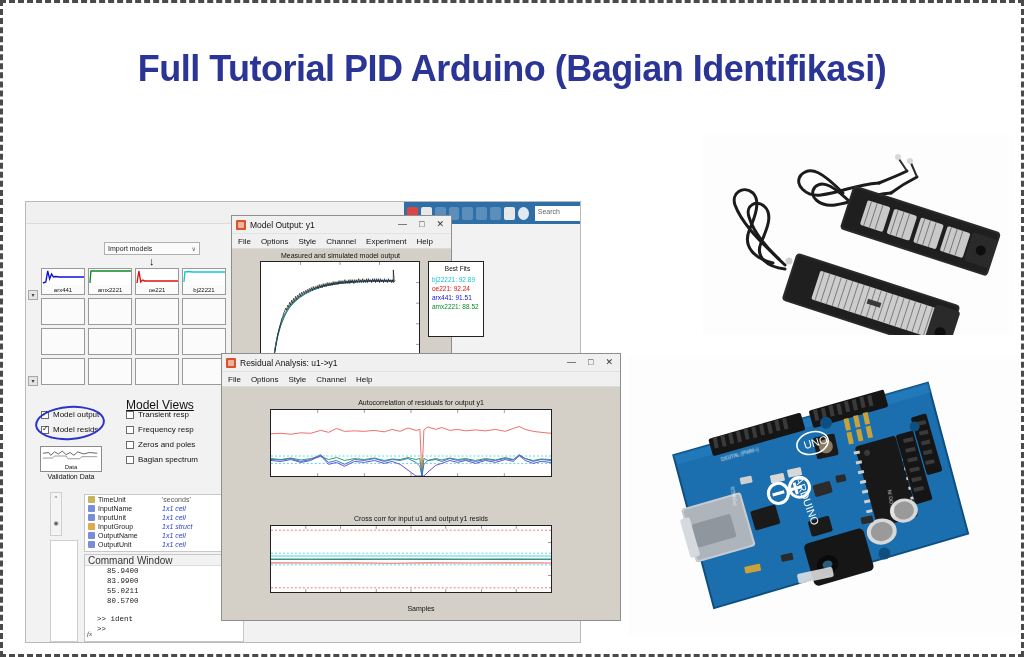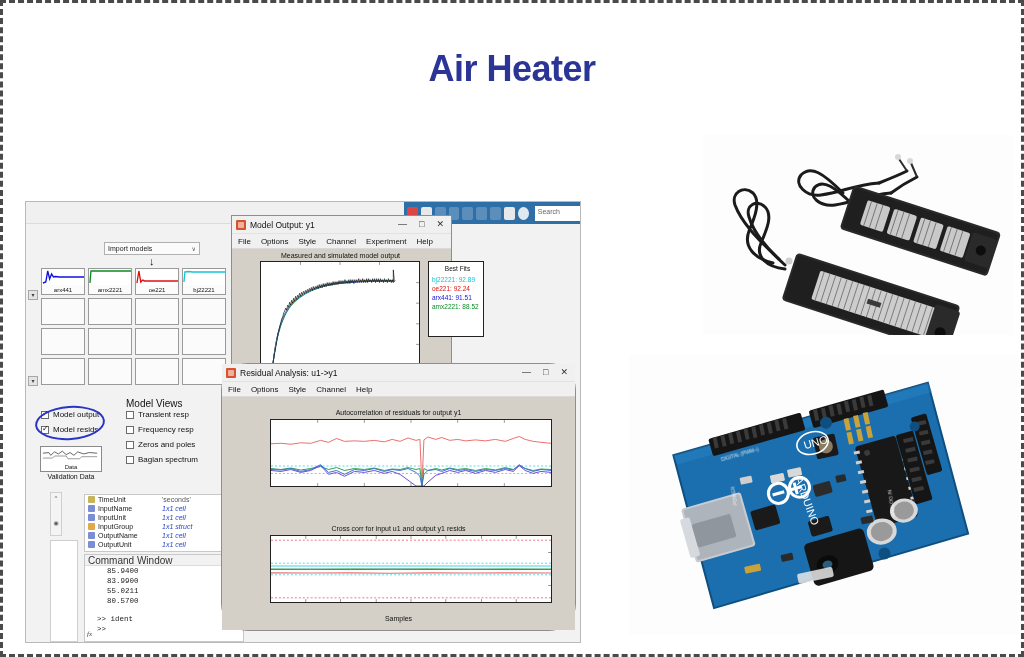--- a/index.html
+++ b/index.html
@@ -78,21 +78,21 @@
     position:absolute; left:0; bottom:1px; width:100%; text-align:center;
     font-size:6px; color:#111;
   }
   .side-arrow {
     position:absolute; left:2px; width:10px; height:10px; background:#e4e4e4;
     border:1px solid #a8a8a8; font-size:6px; text-align:center; line-height:9px; color:#444;
   }
 
   
   #model-views { position:absolute; left:15px; top:178px; width:230px; }
-  #mv-title { position:absolute; left:85px; top:-4px; font-size:10px; color:#111; }
+  #mv-title { position:absolute; left:85px; top:-4px; font-size:12px; color:#111;text-decoration:underline; }
   .chk { display:flex; align-items:center; gap:4px; font-size:8px; margin-bottom:6px; color:#111; }
   .chk .box {
     width:8px; height:8px; border:1px solid #6b6b6b; background:#fff;
     position:relative; flex:none;
   }
   .chk .box.on::after {
     content:"✓"; position:absolute; left:0px; top:-3px; font-size:8px; color:#111;
   }
   .chk.dim { color:#b0b0b0; }
   .chk.dim .box { border-color:#c4c4c4; background:#f4f4f4; }
@@ -185,42 +185,42 @@
     background:#fff; border:1px solid #222; overflow:hidden;
   }
   #bestfits-box {
     position:absolute; left:196px; top:12px; width:56px; height:76px;
     background:#fff; border:1px solid #222; padding:3px 0 0 3px;
   }
   #bf-title { font-size:6.5px; color:#111; text-align:center; margin-bottom:3px; }
   .bf-row { font-size:6.5px; line-height:9px; white-space:nowrap; }
 
   
-  #win-residual { left:218px; top:360px; width:355px; height:268px; z-index:8;border-radius:27px; }
+  #win-residual { left:218px; top:350px; width:400px; height:268px; z-index:8; }
   #ra-canvas { position:absolute; left:0; top:33px; right:0; bottom:0; background:#d4d0c8; }
   .ra-plot-title {
     position:absolute; width:100%; text-align:center; font-size:7px; color:#111;
   }
   .ra-axes { position:absolute; background:#fff; border:1px solid #222; overflow:hidden; }
   #ra-xlabel {
     position:absolute; width:100%; text-align:center; font-size:7px; color:#111;
   }
 
   
   #photo-heater { position:absolute; left:700px; top:132px; width:310px; height:200px; }
   #photo-arduino { position:absolute; left:626px; top:352px; width:390px; height:280px; }
   .photo-svg { width:100%; height:100%; display:block; }
 </style>
 </head>
 <body>
 
 <div id="slide">
 
   <div id="title-block">
-    <span class="tline">Air Heater</span>
+    <span class="tline">Full Tutorial PID Arduino (Bagian Identifikasi)</span>
   </div>
 
   <div id="matlab-desktop">
 
     <div id="ml-titlebar">
       <span class="wbtn">—</span>
       <span class="wbtn">□</span>
     </div>
 
     <div id="ml-toolbar">

